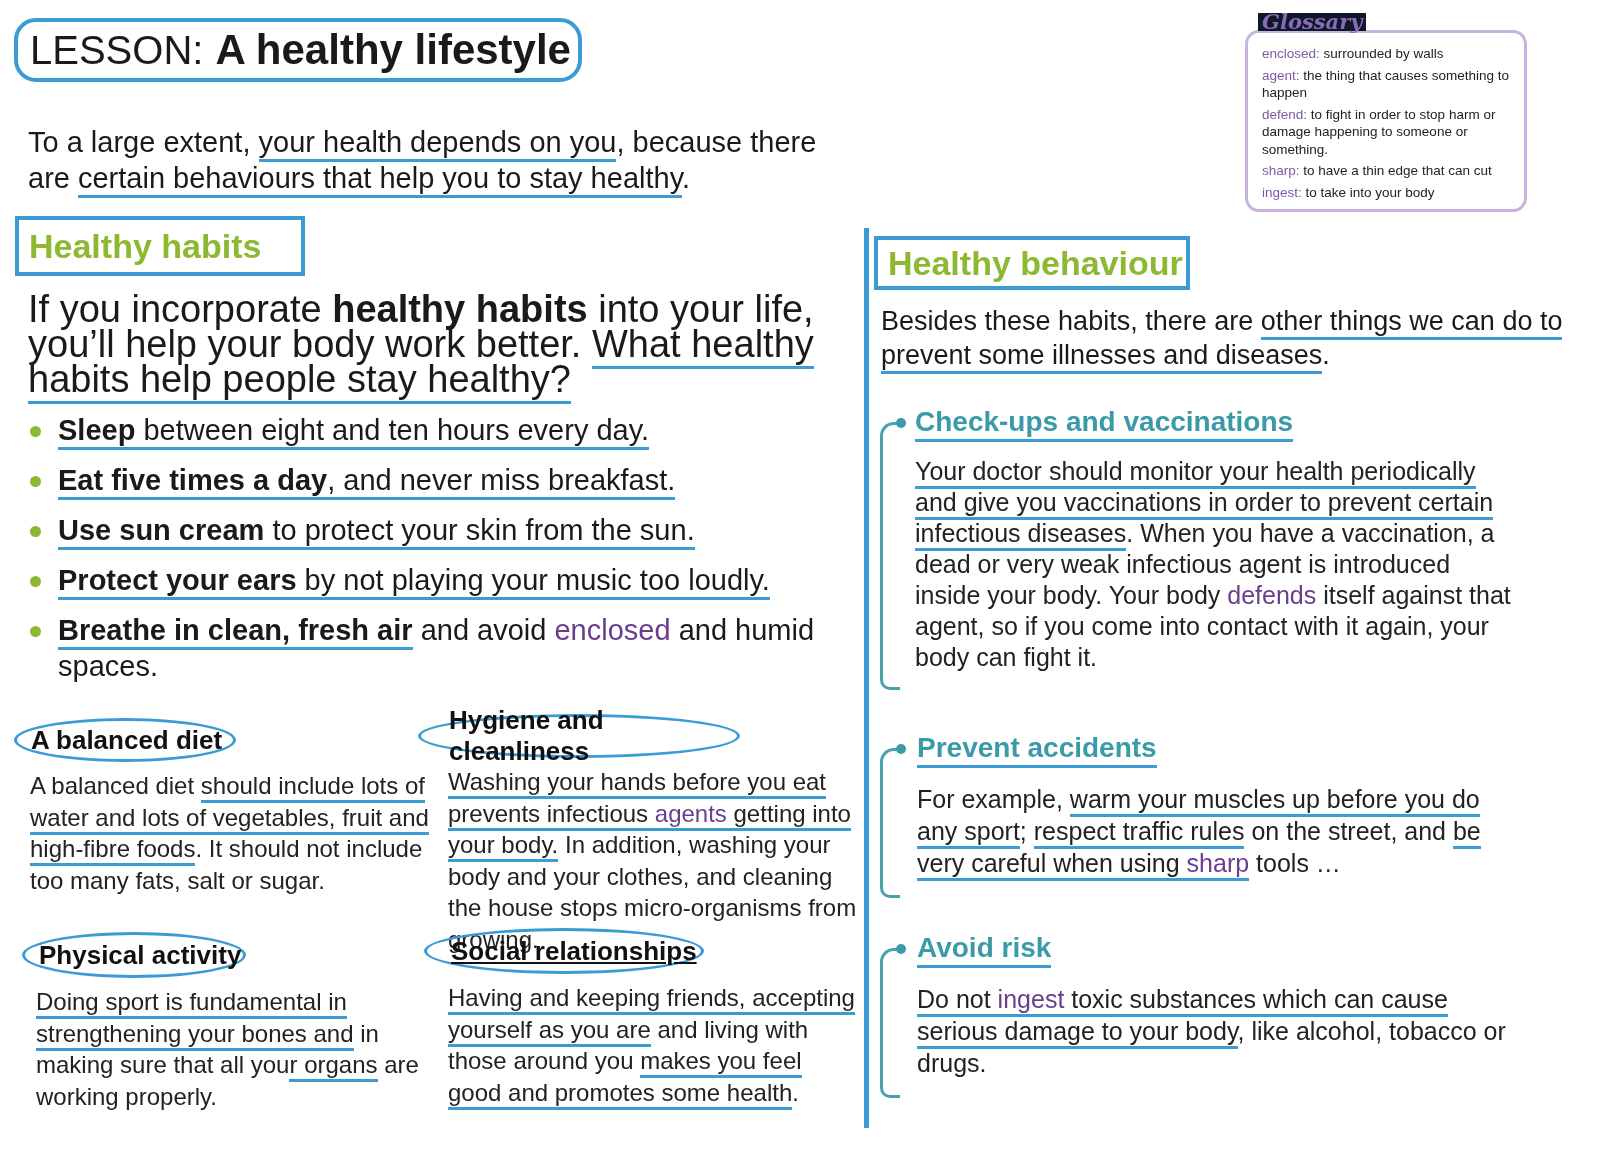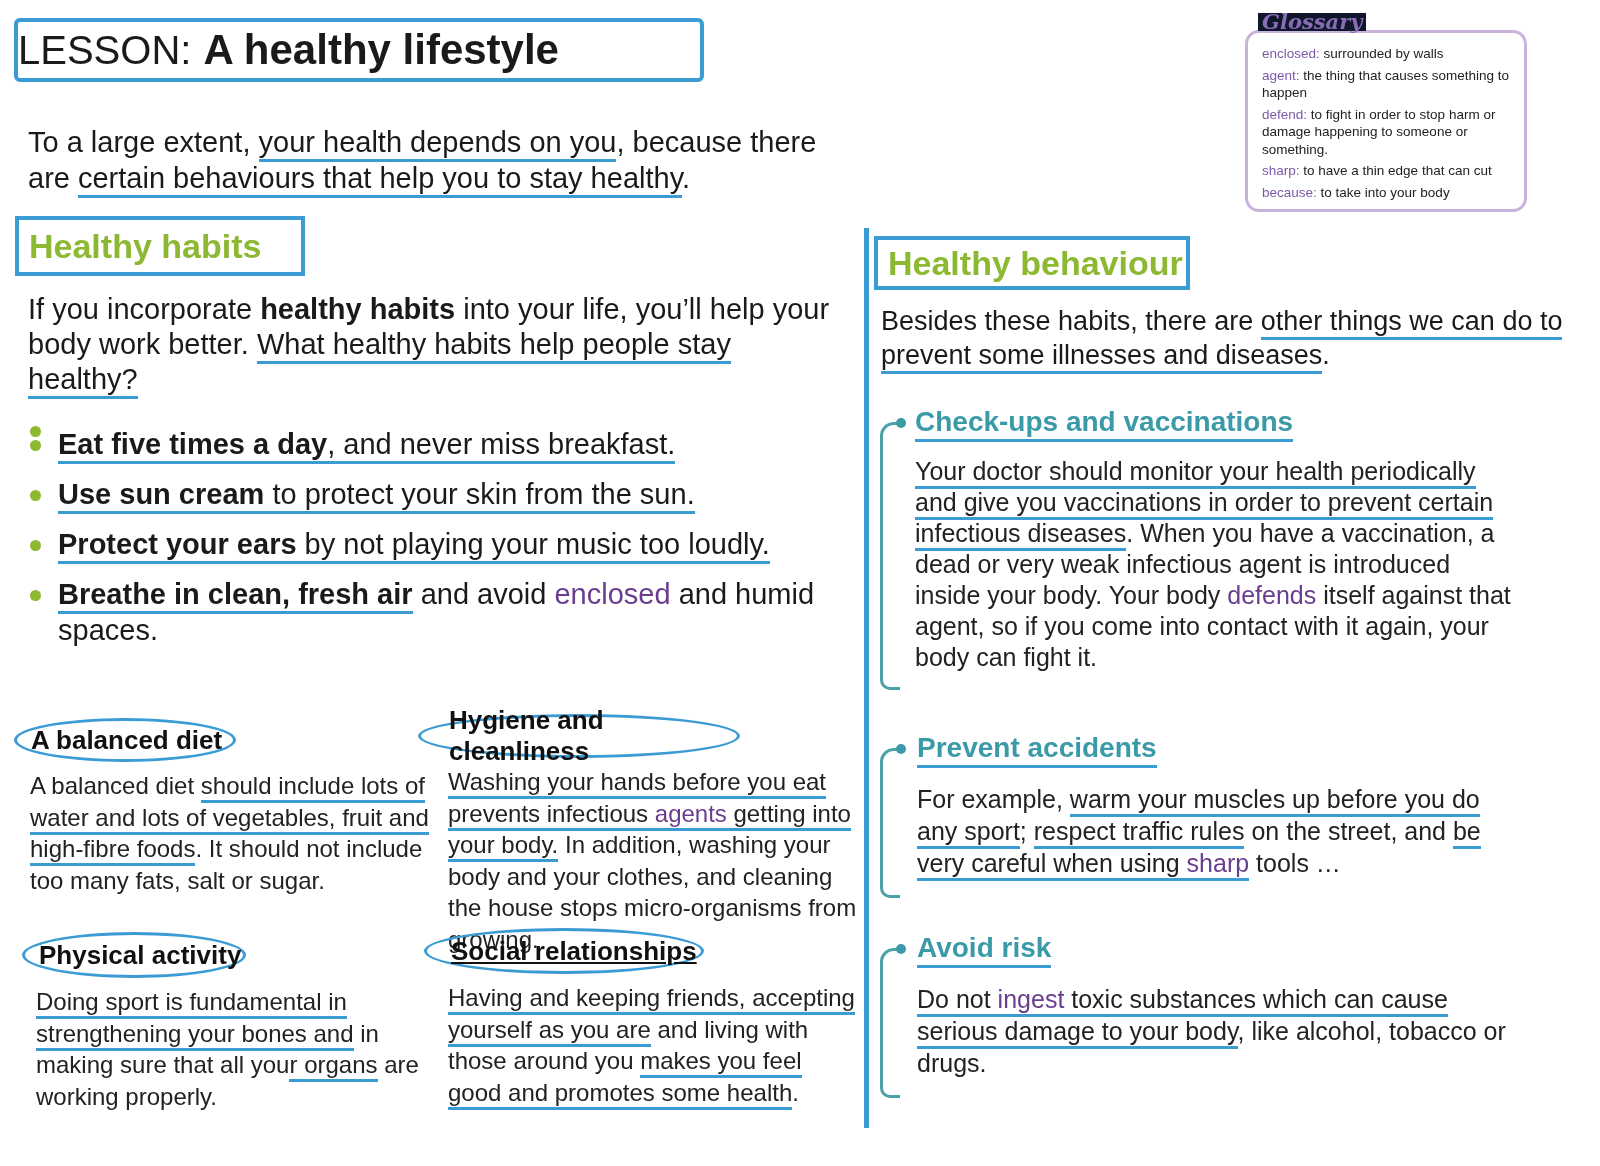--- a/index.html
+++ b/index.html
@@ -7,40 +7,40 @@
     width: 1600px; height: 1166px; position: relative; overflow: hidden;
     font-family: "Liberation Sans", sans-serif; color: #1a1a1a;
   }
   .abs { position: absolute; }
   .ul { border-bottom: 3px solid #3a9bd5; padding-bottom: 1px; }
   .purple { color: #6a3d8f; }
   b { font-weight: bold; }
 
   
   .title-box {
-    left: 14px; top: 18px; width: 690px; height: 64px;
-    border: 4px solid #3a9bd5; border-radius: 6px; box-sizing: border-box;
-    display: flex; align-items: center; 
+    left: 14px; top: 18px; width: 568px; height: 64px;
+    border: 4px solid #3a9bd5; border-radius: 22px; box-sizing: border-box;
+    display: flex; align-items: center; padding-left: 12px;
     font-size: 40px; white-space: nowrap;
   }
   .title-box .light { font-weight: normal; margin-right: 12px; }
   .title-box .bold { font-weight: bold; font-size: 42px; }
 
   .intro { left: 28px; top: 124px; width: 820px; font-size: 29px; line-height: 36px; }
 
   
   .sec-head {
     border: 4px solid #3a9bd5; box-sizing: border-box;
     color: #8cb832; font-weight: bold; font-size: 34px;
     display: flex; align-items: center; padding-left: 10px;
   }
   .habits-head { left: 15px; top: 216px; width: 290px; height: 60px; }
   .behav-head { left: 874px; top: 236px; width: 316px; height: 54px; }
 
-  .habits-intro { left: 28px; top: 292px; width: 810px; font-size: 29px; line-height: 35px; }
+  .habits-intro { left: 28px; top: 292px; width: 810px; font-size: 38px; line-height: 35px; }
 
   .bullets { left: 28px; top: 412px; width: 810px; margin: 0; padding: 0; list-style: none; }
   .bullets li {
     position: relative; padding-left: 30px; font-size: 29px; line-height: 36px;
     margin-bottom: 14px;
   }
   .bullets li .dot {
     position: absolute; left: 2px; top: 14px; width: 11px; height: 11px;
     border-radius: 50%; background: #8cb832;
   }
@@ -95,33 +95,33 @@
 <div class="abs intro">
   <span>To a large extent, </span><span class="ul">your health depends on you</span><span>, because there are </span><span class="ul">certain behaviours that help you to stay healthy</span><span>.</span>
 </div>
 
 <div class="abs glossary">
   <div class="glossary-title">Glossary</div>
   <div class="entry"><span class="term">enclosed:</span><span> surrounded by walls</span></div>
   <div class="entry"><span class="term">agent:</span><span> the thing that causes something to happen</span></div>
   <div class="entry"><span class="term">defend:</span><span> to fight in order to stop harm or damage happening to someone or something.</span></div>
   <div class="entry"><span class="term">sharp:</span><span> to have a thin edge that can cut</span></div>
-  <div class="entry"><span class="term">because:</span><span> to take into your body</span></div>
+  <div class="entry"><span class="term">ingest:</span><span> to take into your body</span></div>
 </div>
 
 <div class="abs sec-head habits-head">
   <span>Healthy habits</span>
 </div>
 
 <div class="abs habits-intro">
   <span>If you incorporate </span><b>healthy habits</b><span> into your life, you’ll help your body work better. </span><span class="ul">What healthy habits help people stay healthy?</span>
 </div>
 
 <ul class="abs bullets">
-  <li><span class="dot"></span></li>
+  <li><span class="dot"></span><span class="ul"><b>Sleep</b><span> between eight and ten hours every day.</span></span></li>
   <li><span class="dot"></span><span class="ul"><b>Eat five times a day</b><span>, and never miss breakfast.</span></span></li>
   <li><span class="dot"></span><span class="ul"><b>Use sun cream</b><span> to protect your skin from the sun.</span></span></li>
   <li><span class="dot"></span><span class="ul"><b>Protect your ears</b><span> by not playing your music too loudly.</span></span></li>
   <li><span class="dot"></span><b class="ul">Breathe in clean, fresh air</b><span> and avoid </span><span class="purple">enclosed</span><span> and humid spaces.</span></li>
 </ul>
 
 <div class="abs oval-head" style="left:14px; top:718px; width:222px; height:44px;">
   <span>A balanced diet</span>
 </div>
 <div class="abs sub-text" style="left:30px; top:770px; width:400px;">

